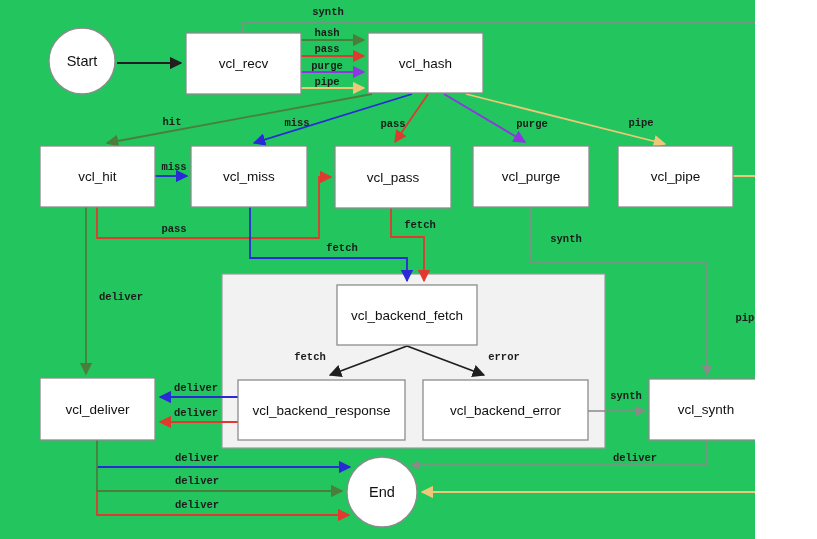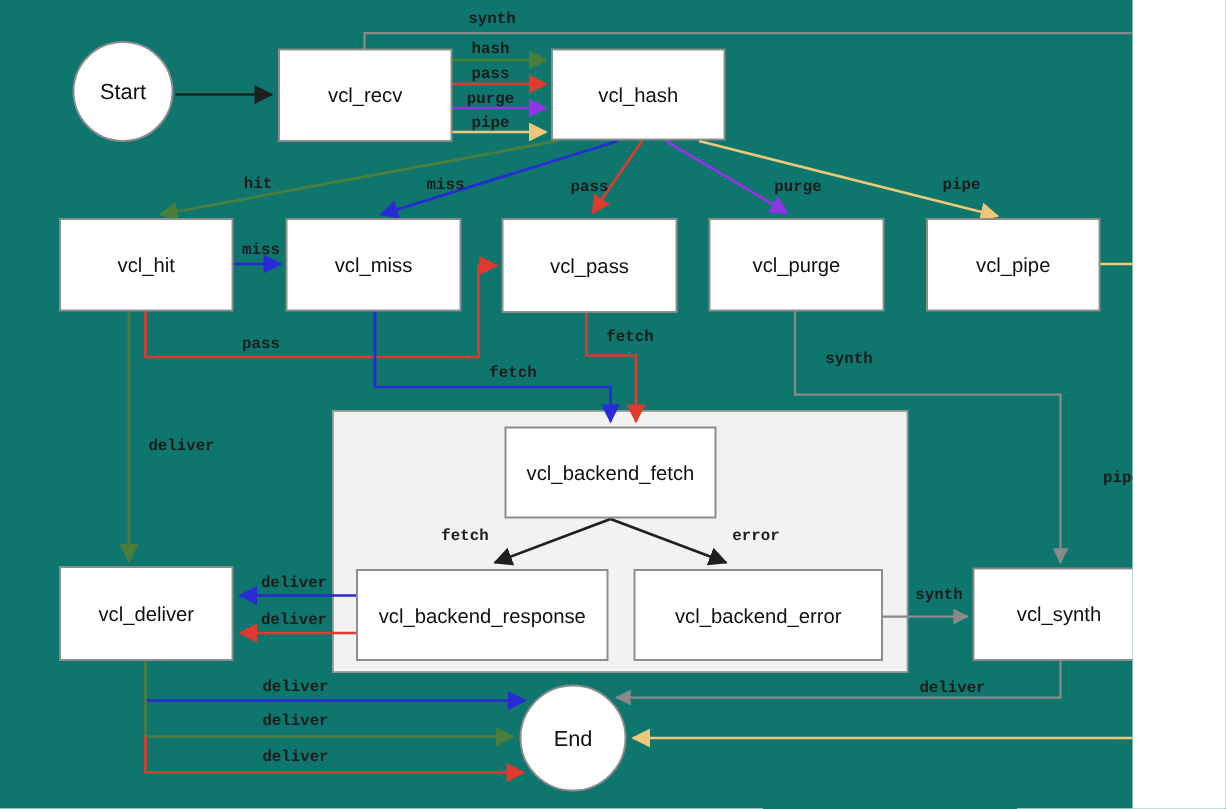--- a/index.html
+++ b/index.html
@@ -1,16 +1,16 @@
 <!DOCTYPE html>
 <html><head>
 <meta charset="utf-8">
 <style>
   html,body{margin:0;padding:0;background:#ffffff;}
-  .canvas{width:755px;height:539px;background:#0f766e;position:relative;overflow:hidden;
+  .canvas{width:755px;height:539px;background:#22c55e;position:relative;overflow:hidden;
           font-family:"Liberation Sans",sans-serif;}
   svg{display:block;}
   .elabel{font-family:"Liberation Mono",monospace;font-weight:bold;font-size:10.5px;fill:#1b1b1b;}
   .nlabel{font-family:"Liberation Sans",sans-serif;font-size:13.5px;fill:#111;}
   .tlabel{font-family:"Liberation Sans",sans-serif;font-size:14.5px;fill:#111;}
   .node{fill:#ffffff;stroke:#8c8c8c;stroke-width:1.3;}
   .container{fill:#f2f2f2;stroke:#9a9a9a;stroke-width:1.2;}
   .edge{fill:none;stroke-width:1.8;}
   .edge-thin{fill:none;stroke-width:1.5;}
 </style>

